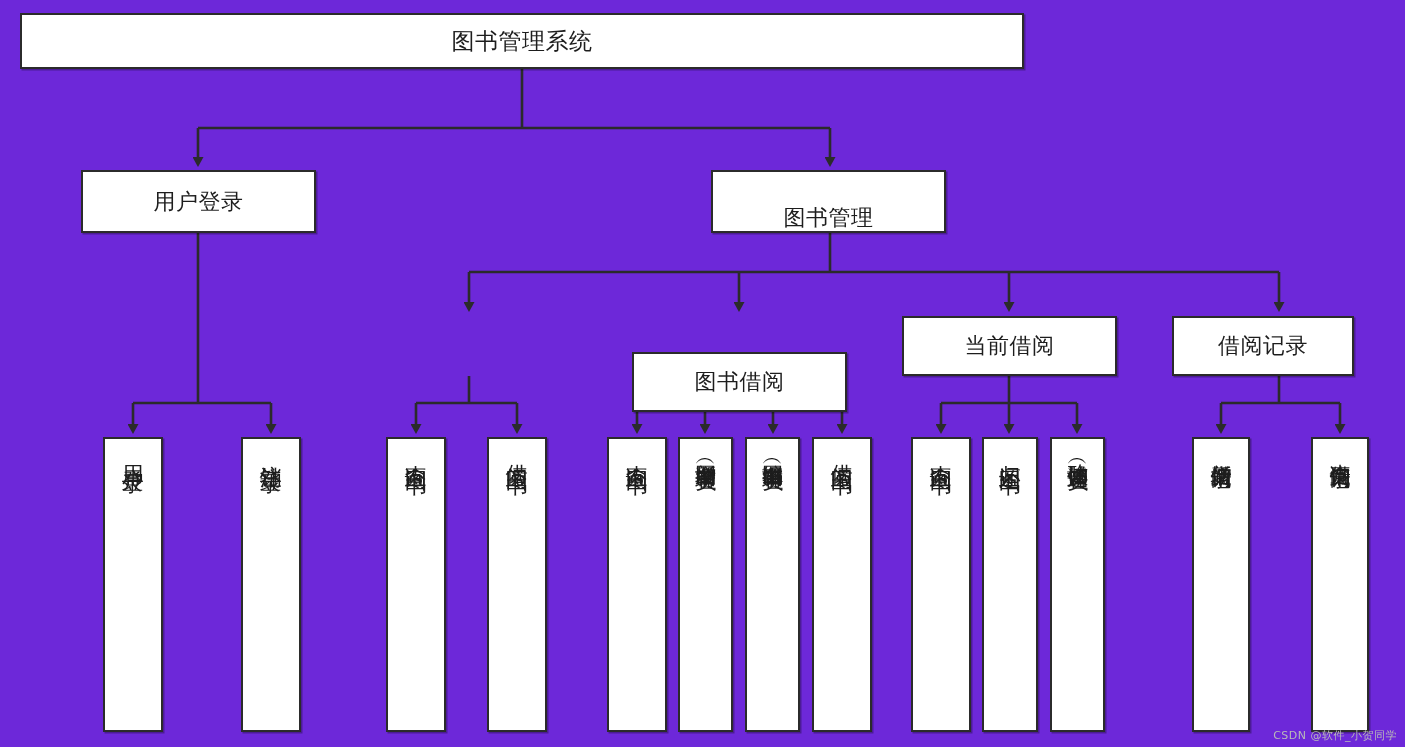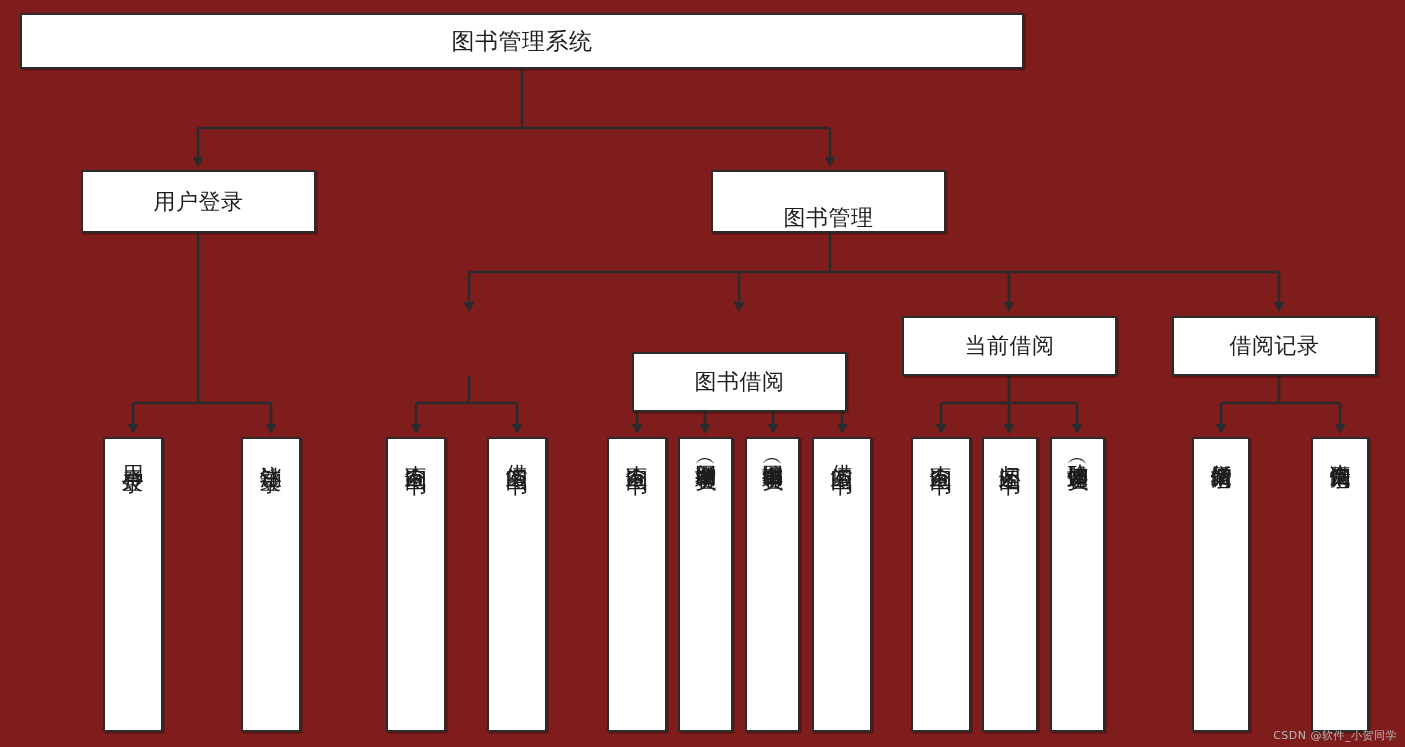--- a/index.html
+++ b/index.html
@@ -8,21 +8,21 @@
     padding: 0;
     background: #ffffff;
   }
   body {
     font-family: "DejaVu Sans", "Liberation Sans", sans-serif;
   }
   #canvas {
     position: relative;
     width: 1405px;
     height: 747px;
-    background: #7f1d1d;
+    background: #6d28d9;
     overflow: hidden;
   }
   
   #wires {
     position: absolute;
     left: 0;
     top: 0;
     width: 1405px;
     height: 747px;
     pointer-events: none;
@@ -149,21 +149,21 @@
   <div class="node" style="left:711px; top:170px; width:235px; height:63px;align-items:flex-end;">
     <span class="label">图书管理</span>
   </div>
 
   <div class="node" style="left:632px; top:316px; width:215px; height:60px;margin-top:36px;">
     <span class="label">图书借阅</span>
   </div>
   <div class="node" style="left:902px; top:316px; width:215px; height:60px;">
     <span class="label">当前借阅</span>
   </div>
-  <div class="node" style="left:1172px; top:316px; width:205px; height:60px;">
+  <div class="node" style="left:1172px; top:316px; width:182px; height:60px;">
     <span class="label">借阅记录</span>
   </div>
 
   <div class="node leaf" style="left:103px; top:437px; width:60px; height:295px;">
     <span class="label">用户登录</span>
   </div>
   <div class="node leaf" style="left:241px; top:437px; width:60px; height:295px;">
     <span class="label">注销登录</span>
   </div>
 

